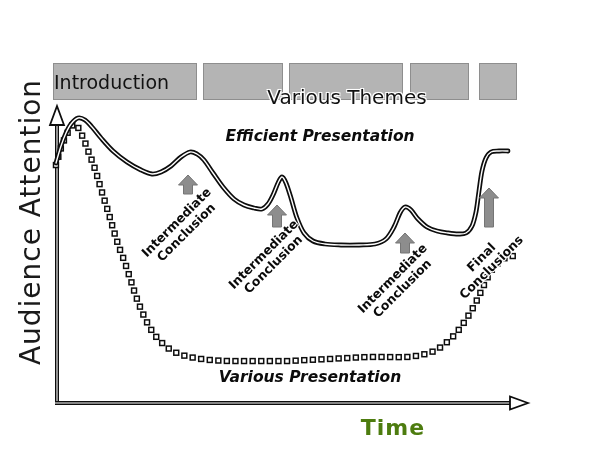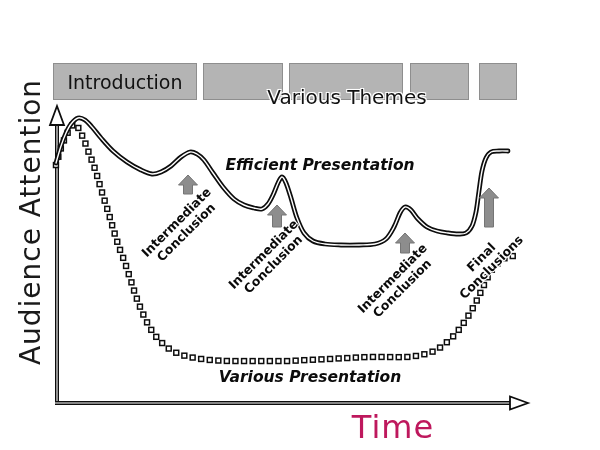--- a/index.html
+++ b/index.html
@@ -6,41 +6,41 @@
   #canvas{
     position:relative;width:600px;height:450px;background:#ffffff;overflow:hidden;
     font-family:"DejaVu Sans","Liberation Sans",sans-serif;color:#0d0d0d;
   }
   #plot{position:absolute;left:0;top:0;}
   
   #boxes{position:absolute;left:0;top:0;width:600px;height:450px;}
   .tl-box{
     position:absolute;top:63px;height:37px;box-sizing:border-box;
     background:#b4b4b4;border:1px solid #8e8e8e;
-    display:flex;align-items:center;justify-content:center;
+    display:flex;align-items:center;
   }
   .tl-box span{font-size:19px;color:#111;white-space:nowrap;}
   .overlay-label{
     position:absolute;left:347px;top:63px;height:37px;transform:translateX(-50%);
     display:flex;align-items:center;font-size:20px;color:#111;white-space:nowrap;z-index:3;margin-top:15px;
   }
   .halo{text-shadow:-1px -1px 0 #fff,1px -1px 0 #fff,-1px 1px 0 #fff,1px 1px 0 #fff,0 0 2px #fff;}
   .y-label{
     position:absolute;left:30px;top:222px;transform:translate(-50%,-50%) rotate(-90deg);
     font-size:28px;white-space:nowrap;letter-spacing:1px;color:#1a1a1a;
   }
   .x-label{
     position:absolute;left:393px;top:427px;transform:translate(-50%,-50%);
-    font-size:32px;letter-spacing:1px;color:#be185d;white-space:nowrap;
+    font-size:22px;letter-spacing:1px;color:#4d7c0f;white-space:nowrap;font-weight:bold;
   }
   .series-label{
     position:absolute;transform:translate(-50%,-50%);
     font-weight:bold;font-style:italic;font-size:15.5px;color:#0c0c0c;white-space:nowrap;z-index:4;
   }
-  .series-label.ep{left:320px;top:165px;}
+  .series-label.ep{left:320px;top:136px;}
   .series-label.ap{left:310px;top:377px;}
   .rot-label{
     position:absolute;transform:translate(-50%,-50%) rotate(-45deg);
     font-size:12.5px;font-weight:bold;line-height:1.08;text-align:center;
     color:#0a0a0a;white-space:nowrap;z-index:5;
   }
 </style>
 </head>
 <body>
 

